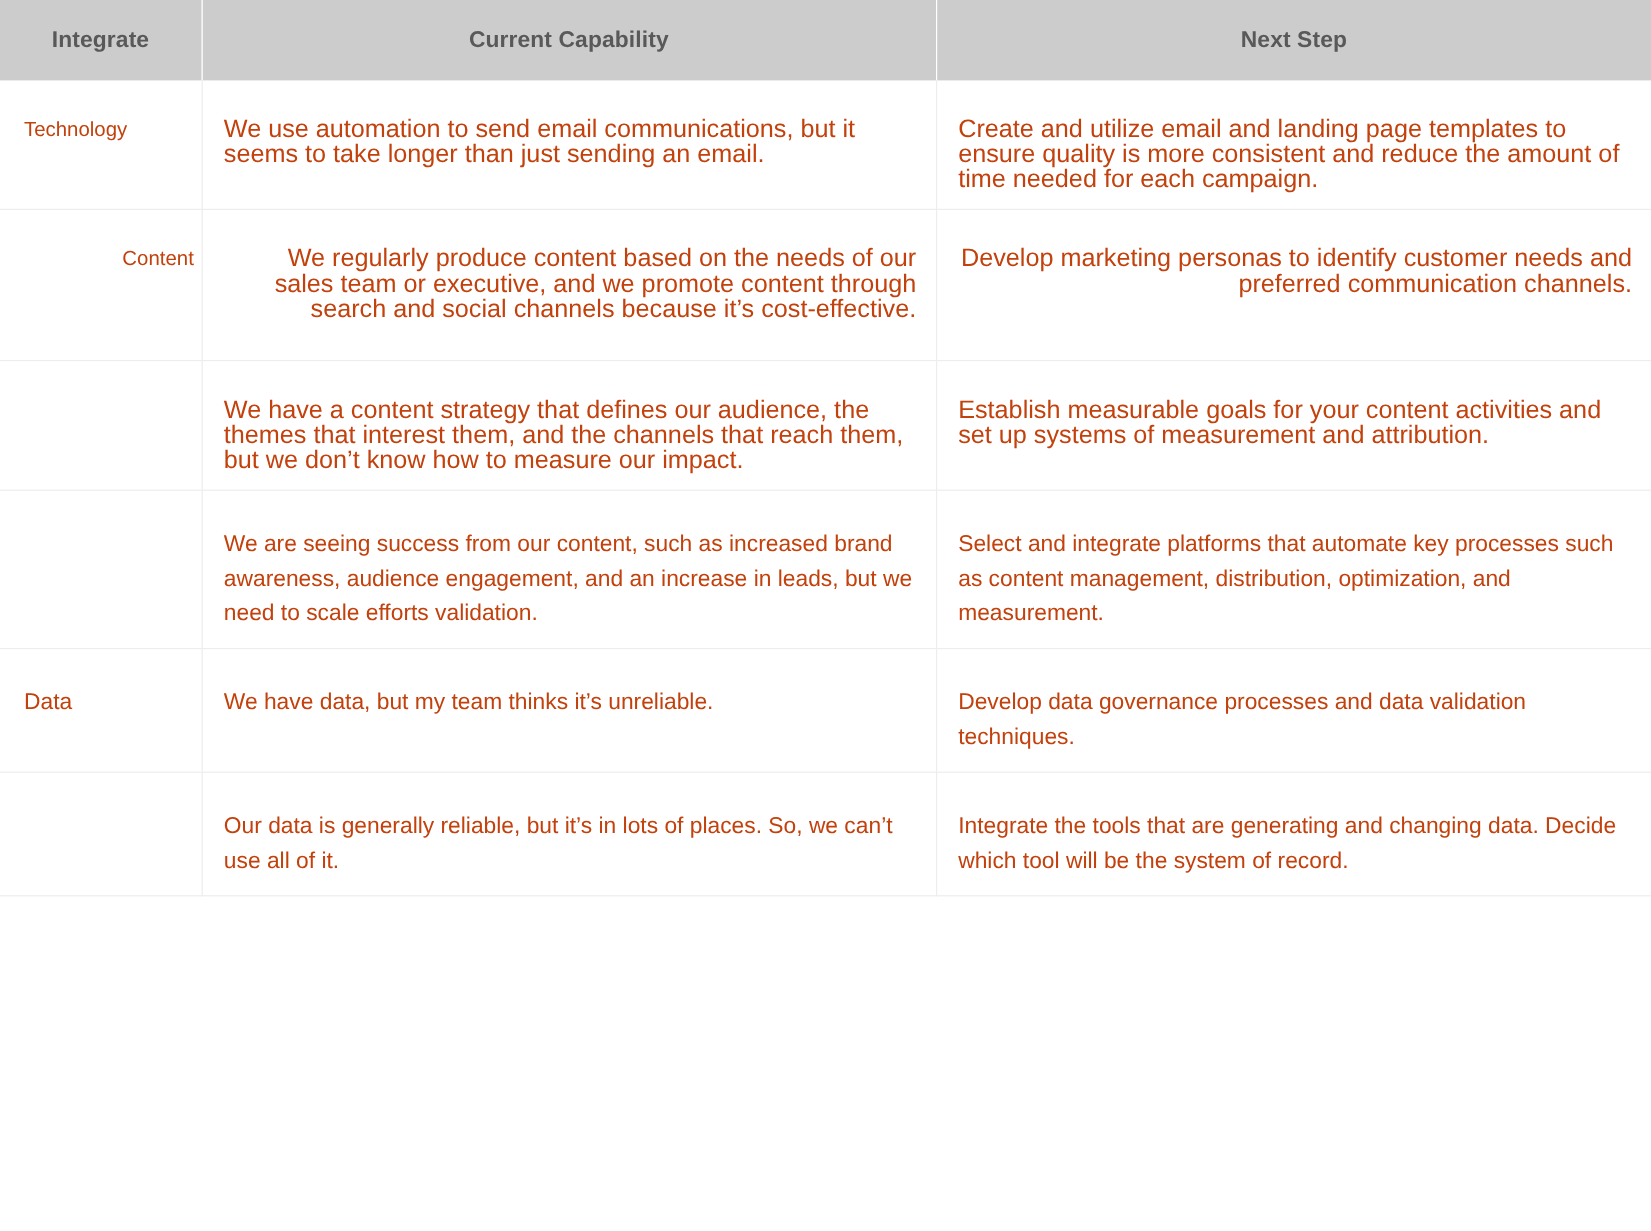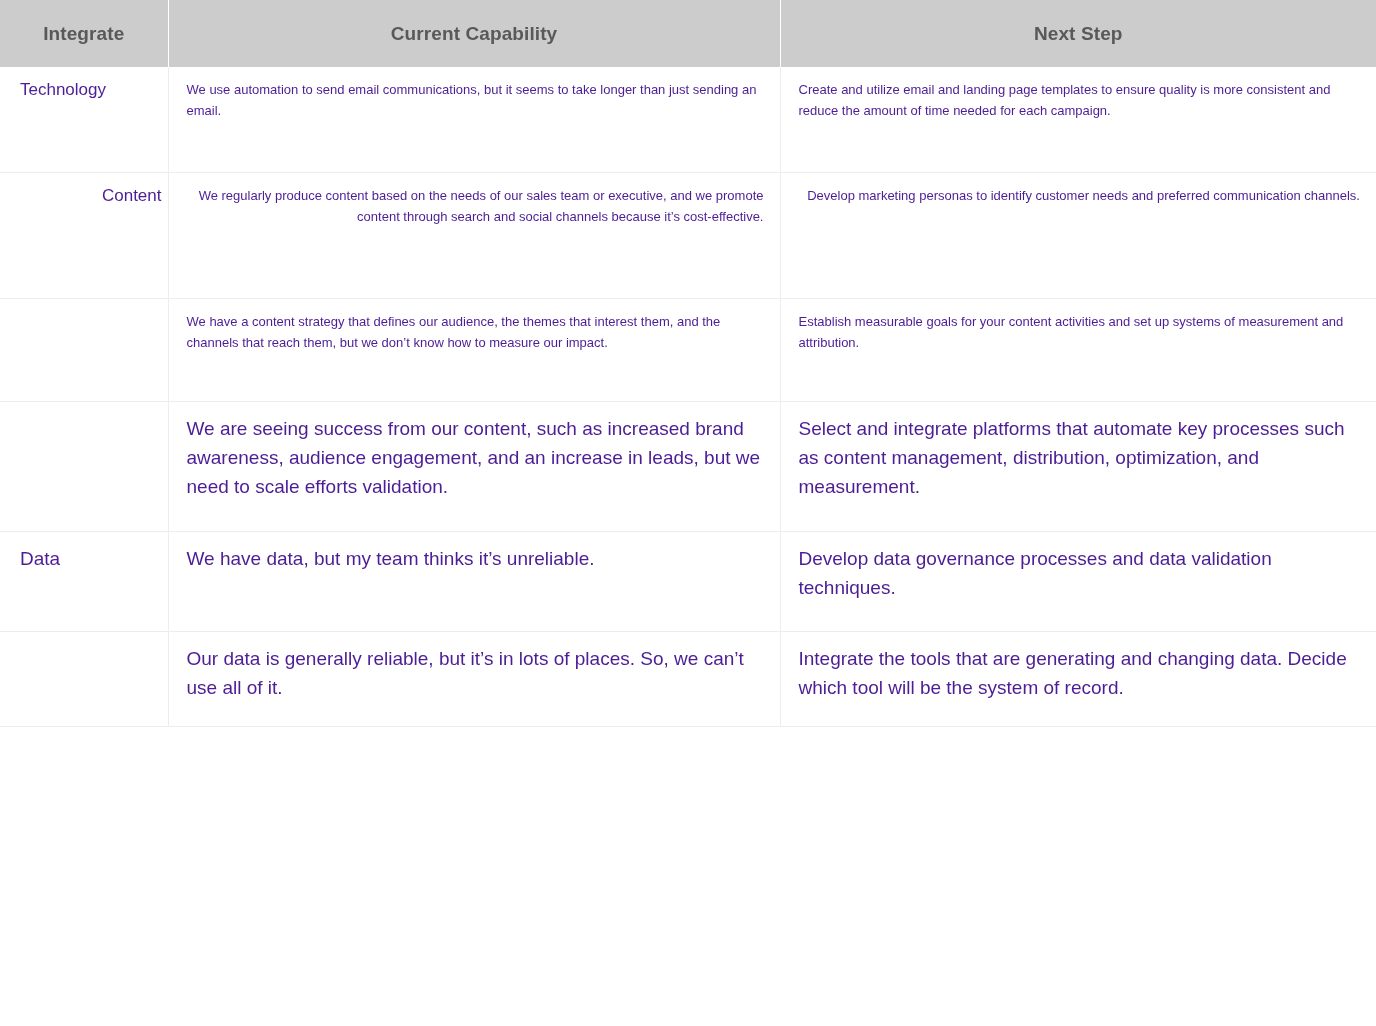--- a/index.html
+++ b/index.html
@@ -36,32 +36,32 @@
     box-sizing: border-box;
     letter-spacing: 0.1px;
   }
   thead th.th-category { border-right: 1px solid #ffffff; }
   thead th.th-current  { border-right: 1px solid #ffffff; }
 
   tbody td {
     border-bottom: 1px solid #ededed;
     border-right: 1px solid #ededed;
     vertical-align: top;
-    color: #4c1d95;
+    color: #c2410c;
     box-sizing: border-box;
-    padding: 12px 16px 14px 18px;
+    padding: 30px 16px 14px 18px;
   }
   tbody td.cell-category {
     padding-left: 20px;
     padding-right: 6px;
   }
   tbody tr td:last-child { border-right: none; }
 
   
-  tr.size-sm td { font-size: 13px; line-height: 21px; }
+  tr.size-sm td { font-size: 21px; line-height: 21px; }
   
   tr.size-lg td { font-size: 19px; line-height: 29px; }
 
   tr.size-sm td.cell-category { font-size: 17px; line-height: 21px; }
   tr.size-lg td.cell-category { font-size: 19px; line-height: 29px; }
 
   
   tr.r0 { height: 105px; }
   tr.r1 { height: 76px; }
   tr.r2 { height: 76px; }

